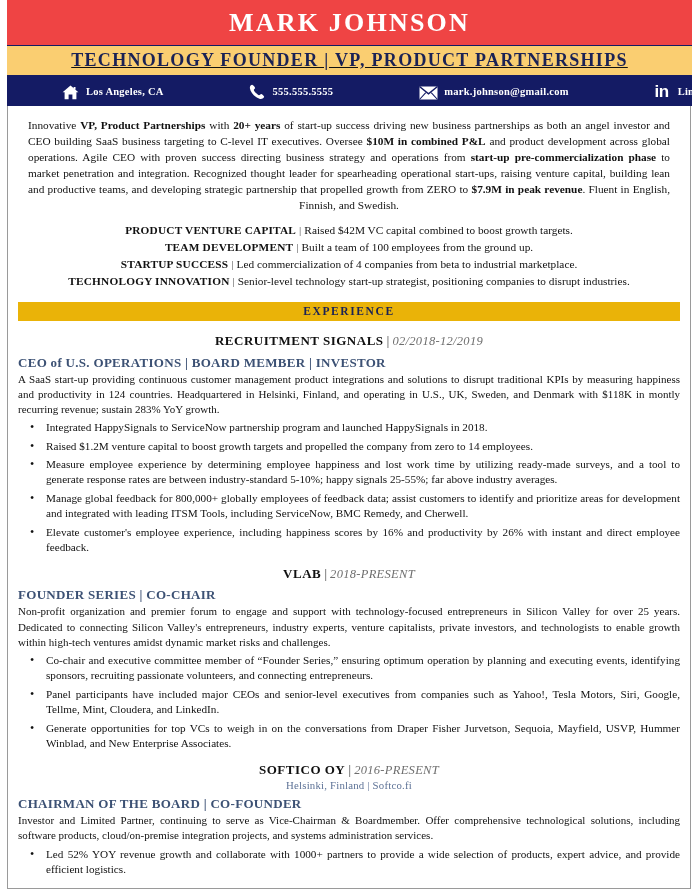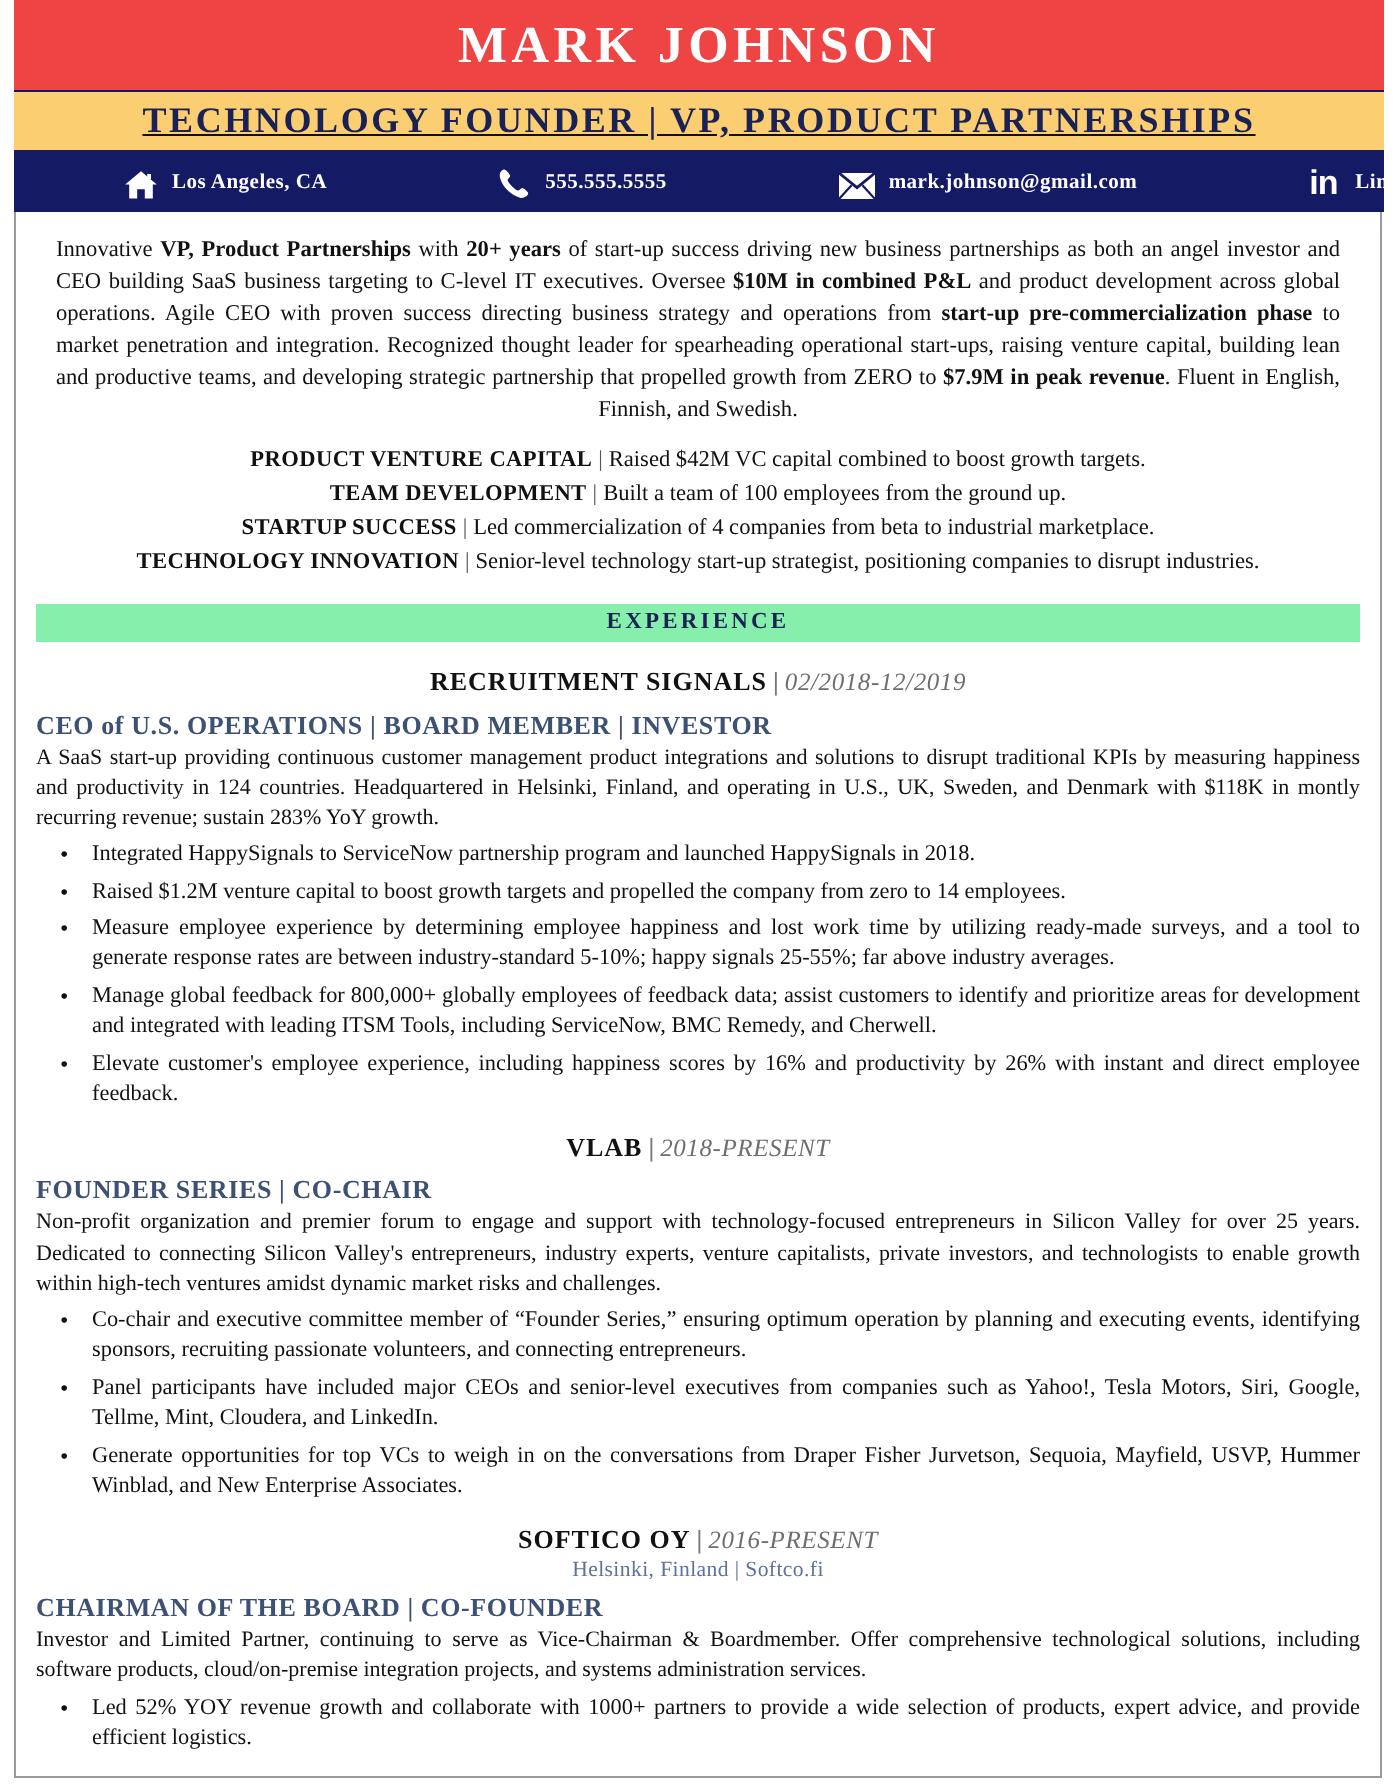--- a/index.html
+++ b/index.html
@@ -112,21 +112,21 @@
     text-align:center;
     font-size:11.3px;
     line-height:1.5;
   }
   .hl-row { white-space:nowrap; }
   .hl-key { font-weight:bold; letter-spacing:0.2px; }
   .hl-sep { color:#555; padding:0 3px; }
   .hl-val { font-weight:normal; }
 
   .section-band {
-    background:#86efac;
+    background:#eab308;
     height:19px;
     margin:12px 0 0 0;
     display:flex; align-items:center; justify-content:center;
   }
   .section-band .label {
     font-size:11.5px;
     font-weight:bold;
     color:#1A2255;
     letter-spacing:1.6px;
   }

